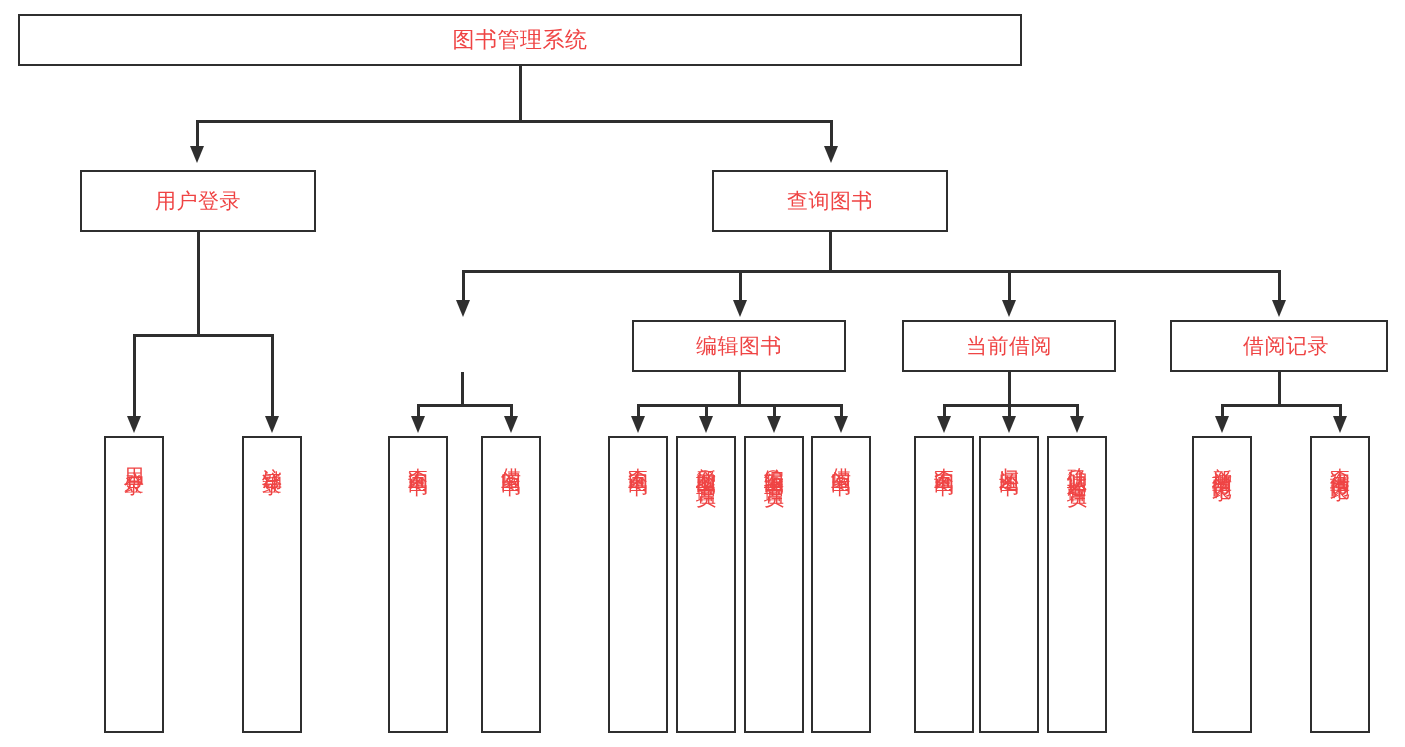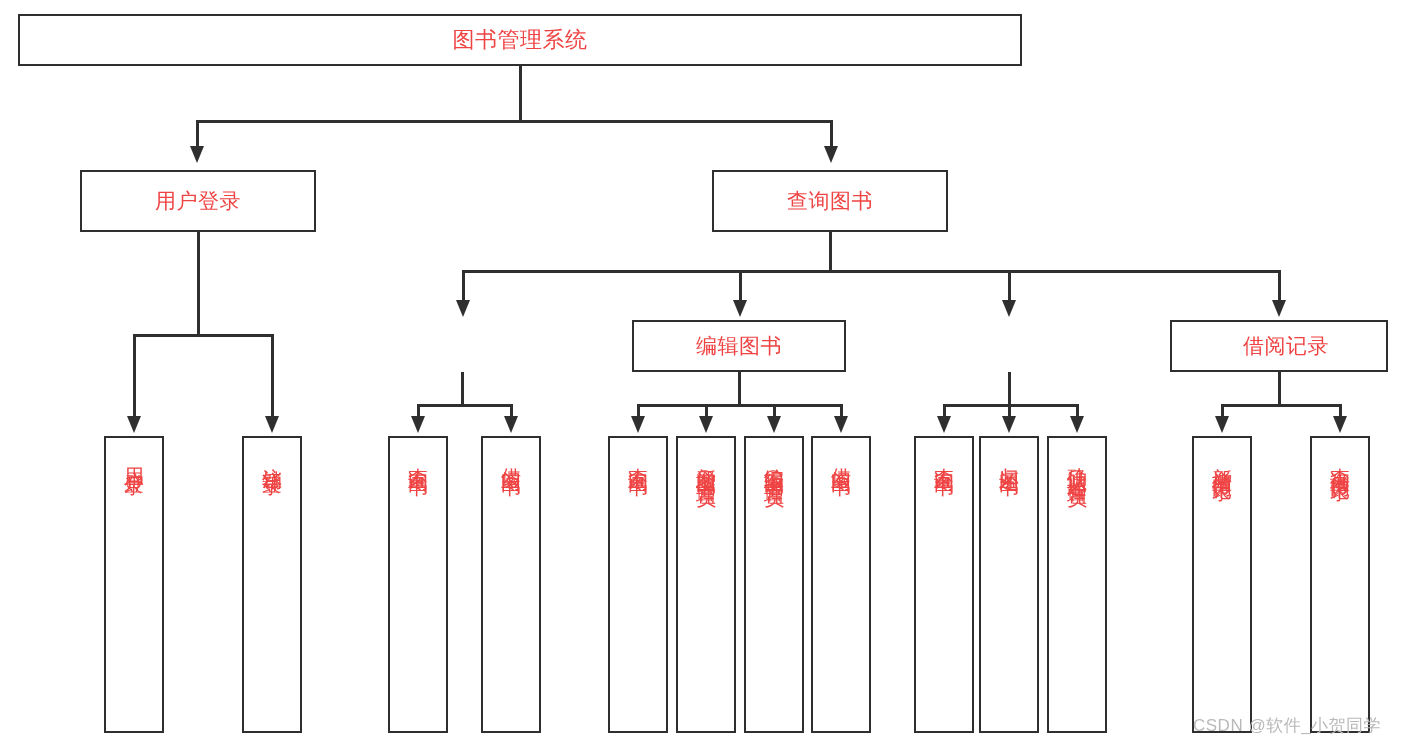--- a/index.html
+++ b/index.html
@@ -104,20 +104,23 @@
 
   <div class="ln v" style="left:1008px;top:270px;height:32px;"></div>
   <div class="arrow" style="left:1002px;top:300px;"></div>
 
   <div class="ln v" style="left:1278px;top:270px;height:32px;"></div>
   <div class="arrow" style="left:1272px;top:300px;"></div>
 
   <div class="node h" style="left:632px;top:320px;width:214px;height:52px;">
     <span>编辑图书</span>
   </div>
+  <div class="node h" style="left:902px;top:320px;width:214px;height:52px;">
+    <span>当前借阅</span>
+  </div>
   <div class="node h" style="left:1170px;top:320px;width:218px;height:52px;padding-left:14px;">
     <span>借阅记录</span>
   </div>
 
   <div class="ln v" style="left:461px;top:372px;height:34px;"></div>
   <div class="ln h" style="left:417px;top:404px;width:95px;"></div>
   <div class="ln v" style="left:417px;top:404px;height:14px;"></div>
   <div class="arrow" style="left:411px;top:416px;"></div>
   <div class="ln v" style="left:510px;top:404px;height:14px;"></div>
   <div class="arrow" style="left:504px;top:416px;"></div>
@@ -186,15 +189,14 @@
     <span class="vtext">确认归还（管理员）</span>
   </div>
 
   <div class="node v" style="left:1192px;top:436px;width:60px;height:297px;">
     <span class="vtext">新增借阅记录</span>
   </div>
   <div class="node v" style="left:1310px;top:436px;width:60px;height:297px;">
     <span class="vtext">查询借阅记录</span>
   </div>
 
-  <div id="watermark">CSDN @软件_小贺同学</div>
 
 </div>
 
 </body></html>

